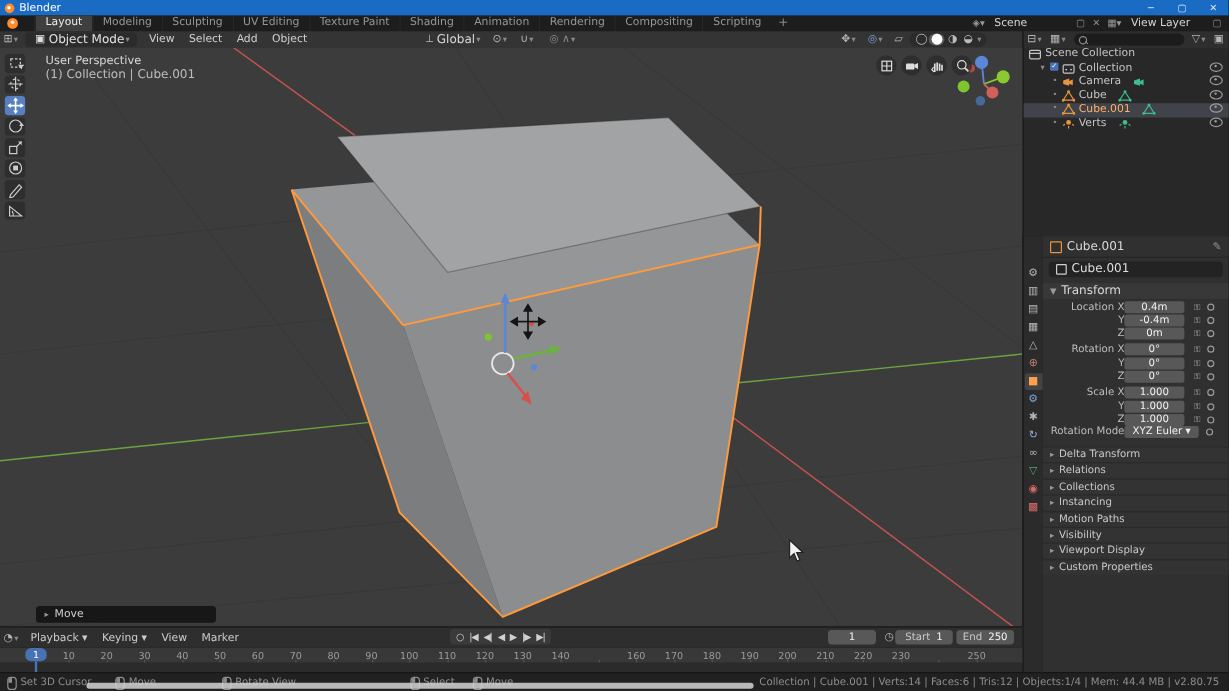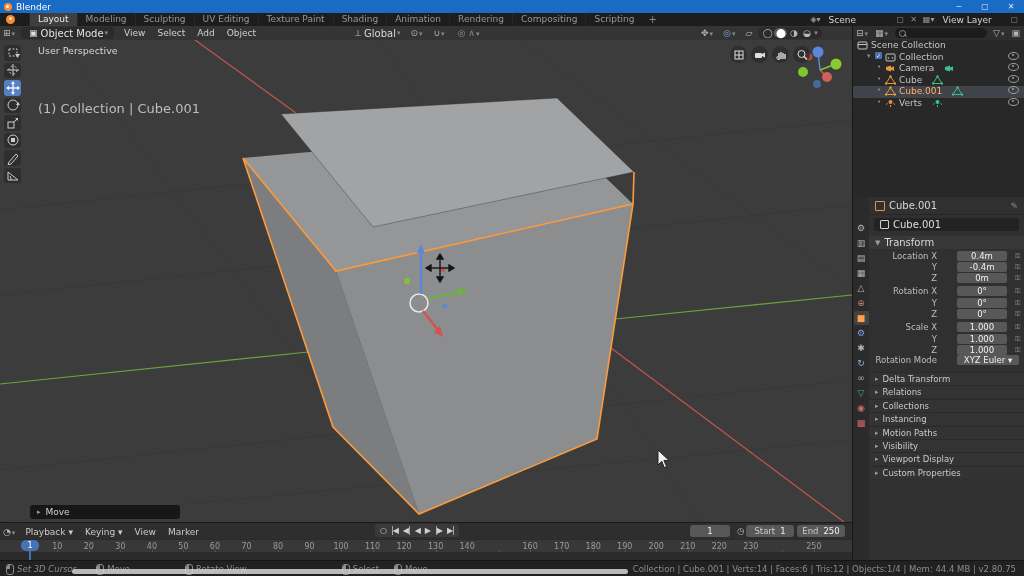--- a/index.html
+++ b/index.html
@@ -45,21 +45,21 @@
   .ol-row .eye{margin-left:auto;margin-right:6px;}
   .eye{width:9px;height:6px;border:1px solid #9a9a9a;border-radius:50%;position:relative;flex:none;}
   .eye::after{content:'';position:absolute;left:2.5px;top:1px;width:2px;height:2px;border-radius:50%;background:#9a9a9a;}
   .ol-expander{width:8px;color:#8a8a8a;font-size:7px;flex:none;}
   .ol-check{width:7px;height:7px;background:#4772b3;border-radius:1px;color:#fff;font-size:6px;line-height:7px;text-align:center;margin-right:3px;flex:none;}
   .ol-icon{width:11px;height:10px;margin-right:3px;flex:none;}
   .ol-dataicon{width:11px;height:10px;margin-left:10px;flex:none;}
   
   #viewport{left:0;top:40px;width:852px;height:482px;background:#3c3c3c;}
   #vp-label1{left:38px;top:45px;color:#d8d8d8;font-size:9.5px;}
-  #vp-label2{left:38px;top:57px;color:#bdbdbd;font-size:13px;margin-top:44px;}
+  #vp-label2{left:38px;top:57px;color:#bdbdbd;font-size:10px;}
   #toolbar{left:4px;top:45px;width:20px;display:flex;flex-direction:column;gap:2px;}
   .tool-btn{width:17px;height:15.5px;background:#2e2e2e;border-radius:3px;display:flex;align-items:center;justify-content:center;}
   .tool-btn.active{background:#5680c2;}
   #nav-buttons{left:730px;top:46px;display:flex;gap:4px;}
   .nav-btn{width:17px;height:17px;border-radius:50%;background:rgba(42,42,42,.75);display:flex;align-items:center;justify-content:center;}
   #op-panel{left:30px;top:505px;width:150px;height:14px;background:rgba(18,18,18,.88);border-radius:3px;display:flex;align-items:center;color:#cfcfcf;font-size:9px;}
   #op-panel .arr{color:#9a9a9a;font-size:7px;padding:0 5px 0 7px;}
   
   #prop-tabs{left:852px;top:197px;width:17px;height:363px;background:#2b2b2b;border-left:1px solid #161616;display:flex;flex-direction:column;align-items:center;padding-top:24px;box-sizing:border-box;}
   .ptab{width:15px;height:14px;display:flex;align-items:center;justify-content:center;font-size:9px;margin-bottom:1px;}
@@ -67,21 +67,21 @@
   #prop-main{left:869px;top:197px;width:155px;height:363px;background:#303030;}
   #prop-bread{left:869px;top:197px;width:155px;height:17px;display:flex;align-items:center;background:#303030;border-bottom:1px solid #262626;}
   .obj-sq{width:8px;height:8px;border:1.5px solid #e8953f;border-radius:1px;margin:0 4px 0 6px;}
   #pin{margin-left:auto;margin-right:6px;color:#8f8f8f;font-size:9px;}
   #name-row{left:874px;top:218px;width:145px;height:13px;background:#232323;border-radius:3px;display:flex;align-items:center;color:#dedede;}
   #name-row .obj-sq{border-color:#cfcfcf;width:7px;height:7px;}
   #transform-hdr{left:869px;top:236px;width:155px;height:13px;background:#383838;display:flex;align-items:center;color:#d8d8d8;}
   .sec-arrow{font-size:7px;color:#9a9a9a;padding:0 4px 0 6px;}
   .trow{position:absolute;left:869px;width:155px;height:11px;display:flex;align-items:center;}
   .trow .lbl{width:68px;text-align:right;color:#bdbdbd;font-size:8.5px;flex:none;}
-  .trow .fld{width:50px;height:10px;background:#585858;border-radius:2px;margin-left:20px;color:#f0f0f0;font-size:8.5px;text-align:center;line-height:10px;flex:none;}
+  .trow .fld{width:50px;height:10px;background:#585858;border-radius:2px;margin-left:0;color:#f0f0f0;font-size:8.5px;text-align:center;line-height:10px;flex:none;}
   .trow .lock{margin-left:8px;color:#b0b0b0;font-size:7px;flex:none;}
   .trow .dot{margin-left:6px;width:4px;height:4px;border-radius:50%;border:1px solid #9a9a9a;flex:none;}
   .section{position:absolute;left:869px;width:155px;height:12px;display:flex;align-items:center;color:#c9c9c9;border-top:1px solid #2a2a2a;font-size:8.5px;background:#333;}
   
   #tl-header{left:0;top:522px;width:852px;height:17px;background:#2e2e2e;display:flex;align-items:center;border-top:1px solid #1a1a1a;}
   #tl-header .hmenu{padding:0 6px;color:#cccccc;font-size:9px;}
   #playback{position:absolute;left:375px;top:524px;display:flex;gap:1px;background:#3a3a3a;border-radius:3px;padding:0 3px;height:13px;align-items:center;}
   .pb-btn{color:#d0d0d0;font-size:8px;padding:0 2px;letter-spacing:-1px;}
   .tl-field{position:absolute;top:525px;height:12px;background:#585858;border-radius:3px;color:#f2f2f2;font-size:8.5px;display:flex;align-items:center;justify-content:center;}
   #tl-ruler{left:0;top:539px;width:852px;height:13px;background:#383838;border-top:1px solid #2a2a2a;}
@@ -557,21 +557,21 @@
       <div style="position: absolute; left: 782.328px; top: 10px; width: 1px; height: 3px; background: rgb(85, 85, 85);"></div>
       <span class="tick-num" style="left: 813.848px; top: 2px; position: absolute;">250</span>
       <div style="position: absolute; left: 813.848px; top: 10px; width: 1px; height: 3px; background: rgb(85, 85, 85);"></div>
     </div>
   <div id="tl-track" class="abs"></div>
   <div id="playhead"></div>
   <div id="cur-frame-pill"><span>1</span></div>
 
   <div id="statusbar" class="abs">
     <div id="hints" style="display:flex;margin-left:6px;">
-        <span class="hint" style="margin-left: 0px; font-style: italic;">
+        <span class="hint" style="margin-left: 0px;">
           <span class="mouse"></span>
           <span>Set 3D Cursor</span>
         </span>
         <span class="hint" style="margin-left: 20px;">
           <span class="mouse"></span>
           <span>Move</span>
         </span>
         <span class="hint" style="margin-left: 55px;">
           <span class="mouse"></span>
           <span>Rotate View</span>

